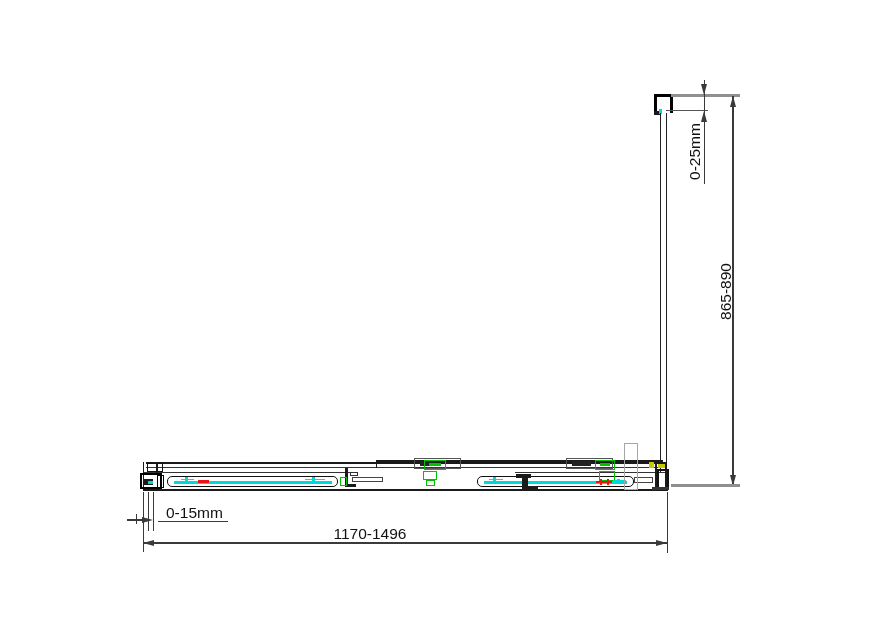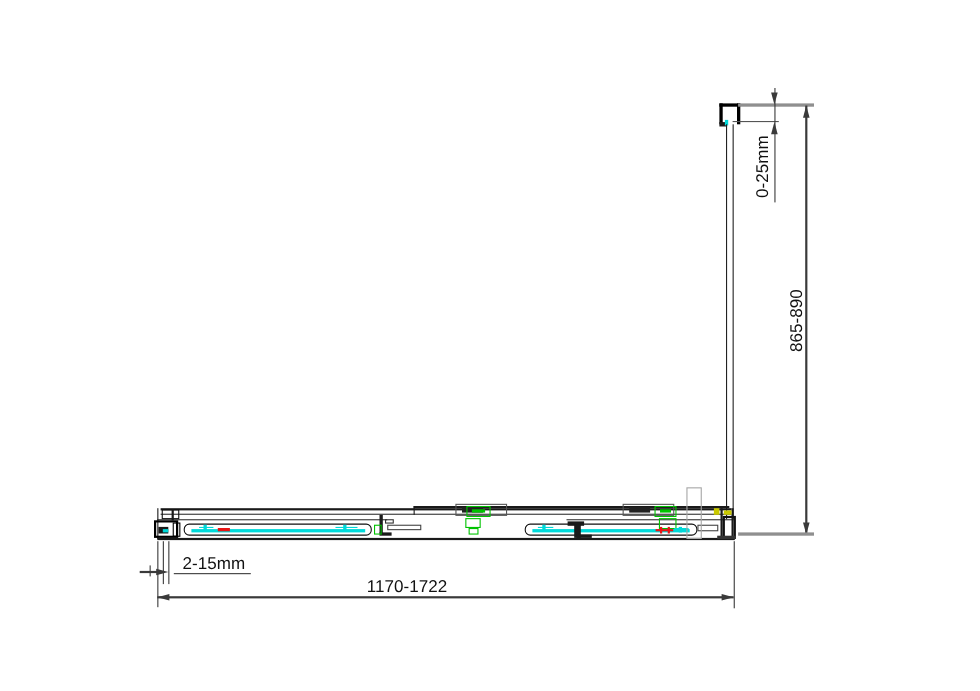--- a/index.html
+++ b/index.html
@@ -129,22 +129,22 @@
   </div>
 
   <div>
     <div class="dm" style="left:142.6px;top:492px;width:1.2px;height:60px;"></div>
     <div class="dm" style="left:147.6px;top:492px;width:1.2px;height:39px;"></div>
     <div class="dm" style="left:152.6px;top:492px;width:1.2px;height:39px;"></div>
 
     <div class="dm" style="left:127px;top:519.4px;width:20px;height:1.2px;"></div>
     <div class="arr arr-right" style="left:142px;top:516.5px;"></div>
     <div class="dm" style="left:135.6px;top:514px;width:1.2px;height:10px;"></div>
-    <div class="dimtext" style="left:166px;top:505px;text-align:left;">2-15mm</div>
+    <div class="dimtext" style="left:166px;top:505px;text-align:left;">0-15mm</div>
     <div class="dm" style="left:158px;top:521.3px;width:70px;height:1.2px;"></div>
 
     <div class="dm" style="left:143px;top:542.4px;width:524px;height:1.2px;"></div>
     <div class="arr arr-left" style="left:143px;top:539.5px;"></div>
     <div class="arr arr-right" style="left:656px;top:539.5px;"></div>
-    <div class="dimtext" style="left:330px;top:525.5px;width:80px;">1170-1722</div>
+    <div class="dimtext" style="left:330px;top:525.5px;width:80px;">1170-1496</div>
   </div>
 
 </div>
 
 </body></html>

